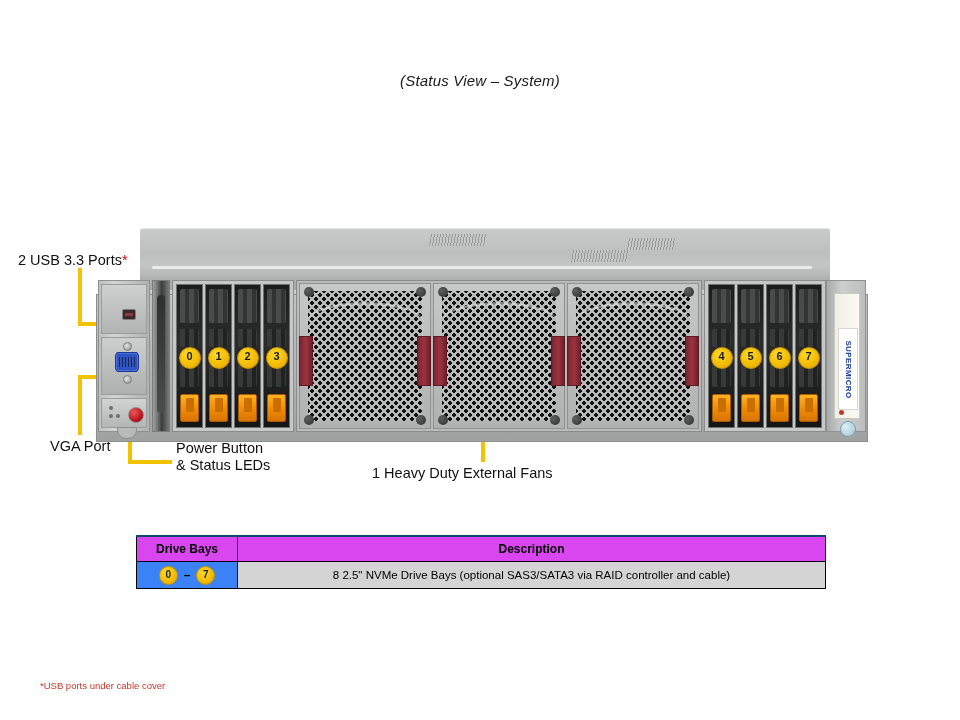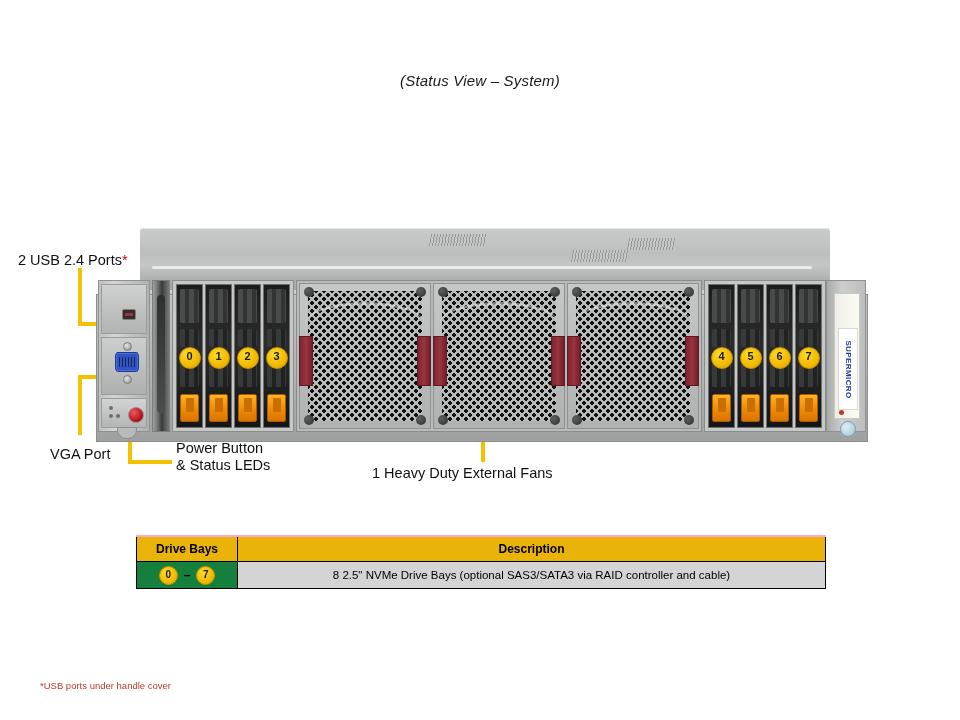--- a/index.html
+++ b/index.html
@@ -31,21 +31,21 @@
 
   
   .callout-label {
     position: absolute;
     font-size: 14.5px;
     color: #111111;
     white-space: nowrap;
     line-height: 17px;
   }
   #label-usb      { left: 18px;  top: 252px; }
-  #label-vga      { left: 50px;  top: 438px; margin-top: 8px; }
+  #label-vga      { left: 50px;  top: 438px; }
   #label-power    { left: 176px; top: 440px; }
   #label-fans     { left: 372px; top: 465px; }
   .asterisk-red { color: #cc0000; }
 
   
   .lead {
     position: absolute;
     background: #f2c200;
   }
   .lead-v { width: 4px; }
@@ -385,29 +385,29 @@
     top: 535px;
     width: 690px;
     border-collapse: collapse;
     font-size: 11.5px;
   }
   #drive-table td, #drive-table th {
     border: 1px solid #000000;
     padding: 0;
   }
   #drive-table thead th {
-    background: #eab308;
+    background: #d946ef;
     font-weight: bold;
     height: 24px;
     font-size: 12px;
-    border-top: 2px solid #f9a8d4;
+    border-top: 2px solid #0c4a6e;
   }
   .col-bays { width: 100px; }
   .cell-bays-value {
-    background: #15803d;
+    background: #3b82f6;
     height: 26px;
     text-align: center;
     vertical-align: middle;
   }
   .cell-desc {
     background: #d4d4d4;
     height: 26px;
     text-align: center;
     vertical-align: middle;
     font-size: 11.5px;
@@ -451,21 +451,21 @@
 <div class="lead lead-h" style="left:78px; top:322px; width:46px;"></div>
 
 <div class="lead lead-v" style="left:78px; top:375px; height:60px;"></div>
 <div class="lead lead-h" style="left:78px; top:375px; width:42px;"></div>
 
 <div class="lead lead-v" style="left:128px; top:412px; height:52px;"></div>
 <div class="lead lead-h" style="left:128px; top:460px; width:44px;"></div>
 
 <div class="lead lead-v" style="left:481px; top:424px; height:38px;"></div>
 
-<div class="callout-label" id="label-usb"><span>2 USB 2.4 Ports</span><span class="asterisk-red">*</span></div>
+<div class="callout-label" id="label-usb"><span>2 USB 3.3 Ports</span><span class="asterisk-red">*</span></div>
 
 <div class="callout-label" id="label-vga">VGA Port</div>
 
 <div class="callout-label" id="label-power">
   <div>Power Button</div>
   <div>&amp; Status LEDs</div>
 </div>
 
 <div class="callout-label" id="label-fans">1 Heavy Duty External Fans</div>
 
@@ -617,13 +617,13 @@
   <tbody>
     <tr>
       <td class="cell-bays-value">
         <span class="tbl-circle">0</span><span class="tbl-dash">–</span><span class="tbl-circle">7</span>
       </td>
       <td class="cell-desc">8 2.5" NVMe Drive Bays (optional SAS3/SATA3 via RAID controller and cable)</td>
     </tr>
   </tbody>
 </table>
 
-<div id="footnote">*USB ports under handle cover</div>
+<div id="footnote">*USB ports under cable cover</div>
 
 </body></html>

